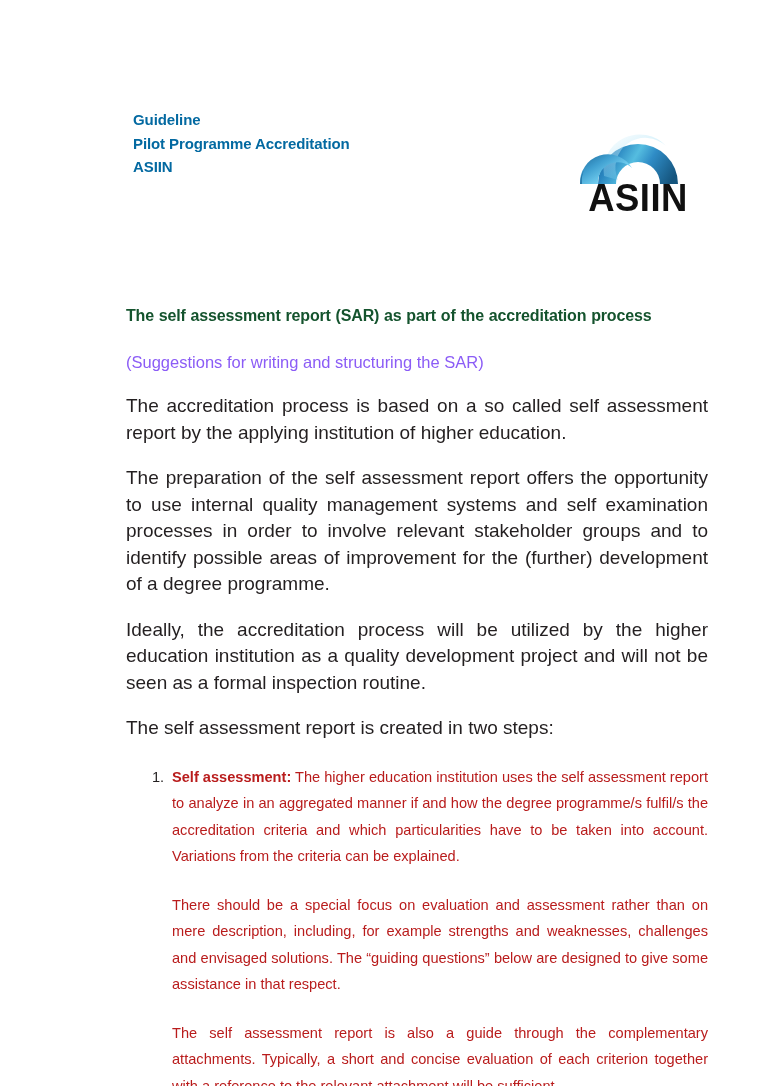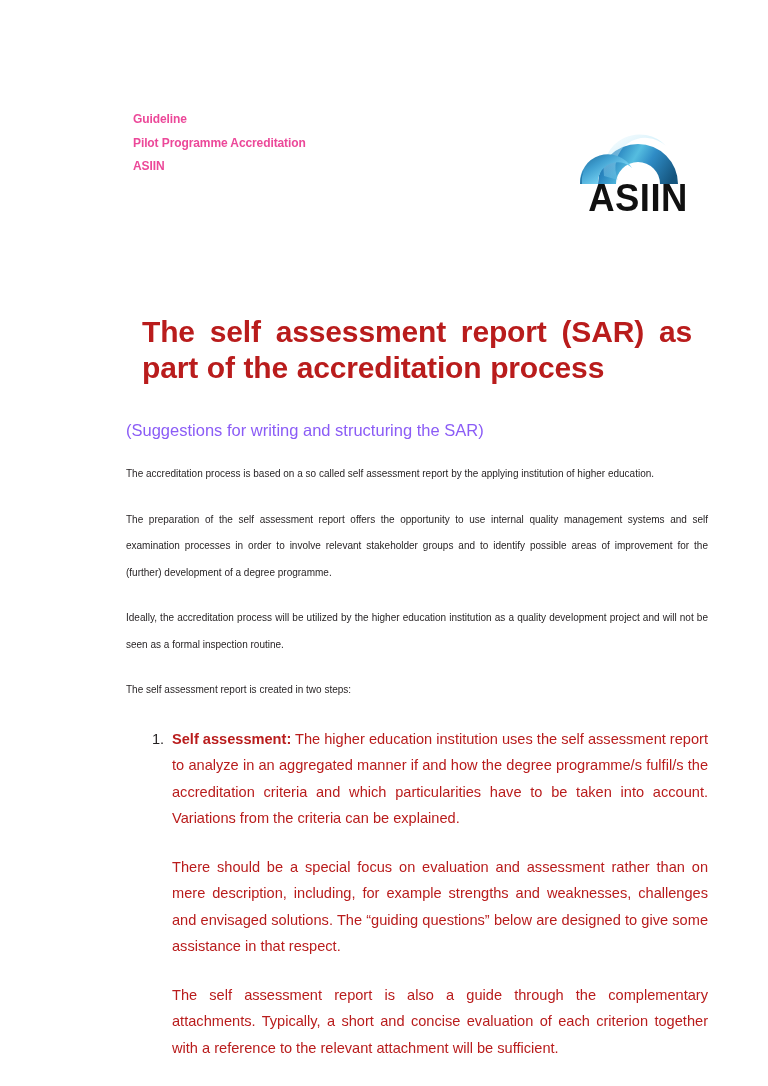--- a/index.html
+++ b/index.html
@@ -31,24 +31,24 @@
     top: 108px;
     right: 60px;
     height: 120px;
   }
 
   .header-titles {
     position: absolute;
     left: 0;
     top: 0;
     font-weight: bold;
-    font-size: 12px;
+    font-size: 15px;
     line-height: 23.5px;
     letter-spacing: -0.1px;
-    color: #ec4899;
+    color: #0369a1;
   }
   .header-titles div { white-space: nowrap; }
 
   
   .logo {
     position: absolute;
     left: 441px;   
     top: 10px;
     width: 128px;
     height: 110px;
@@ -78,43 +78,43 @@
 
   
   .content {
     position: absolute;
     left: 126px;
     top: 298px;
     width: 582px;
   }
 
   h1.doc-title {
-    margin: 16px;
-    font-size: 30px;
+    margin: 0;
+    font-size: 16px;
     line-height: 36px;
     font-weight: bold;
     text-align: justify;
     text-align-last: left;
     letter-spacing: -0.15px;
-    color: #b91c1c;
+    color: #14532d;
     word-spacing: 0.5px;
   }
 
   .subtitle {
     margin: 0;
     padding-top: 16px;
     font-size: 16.5px;
     line-height: 24px;
     color: #8b5cf6;
   }
 
   p.body-text {
     margin: 0;
     padding-top: 19px;
-    font-size: 10px;
+    font-size: 19px;
     line-height: 26.5px;
     text-align: justify;
     text-align-last: left;
     color: #231f20;
     hyphens: manual;
   }
 
   ol.steps {
     margin: 0;
     padding: 0;

